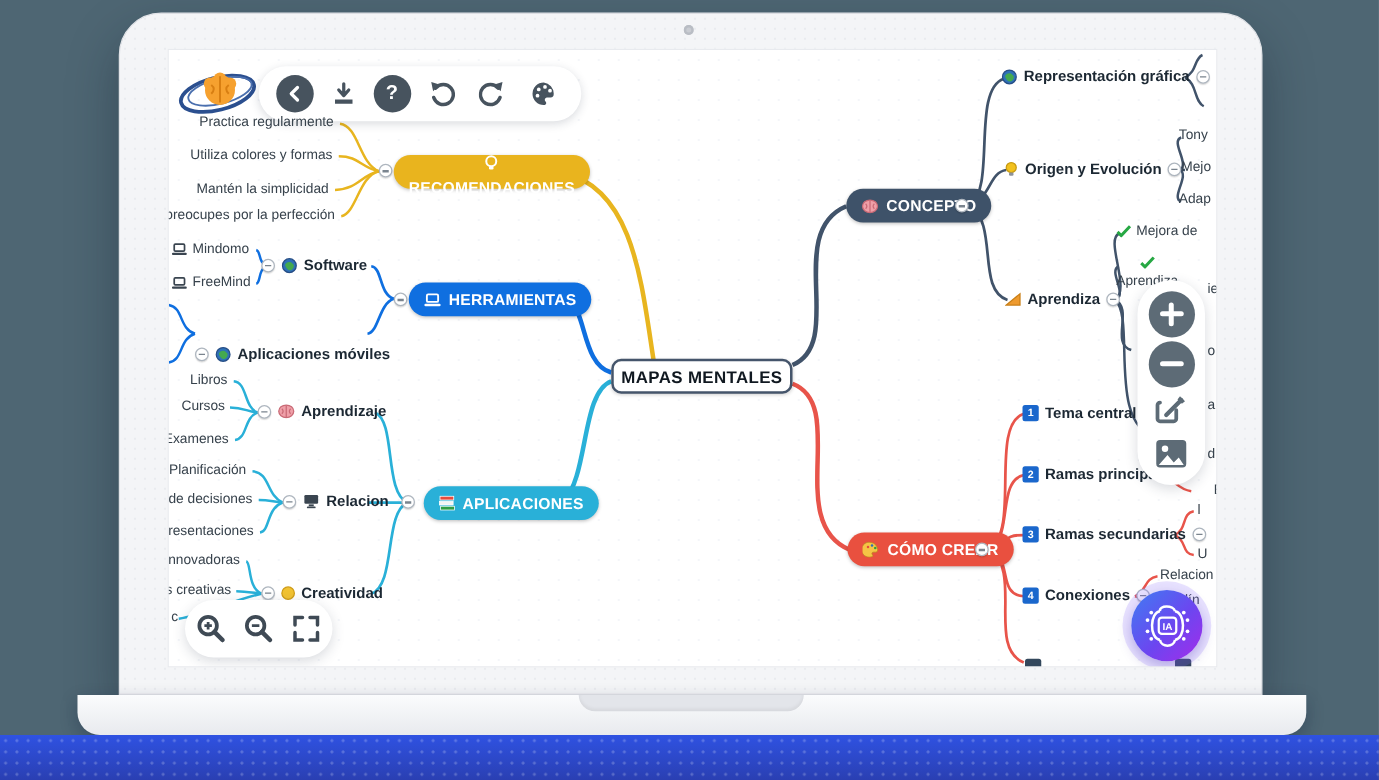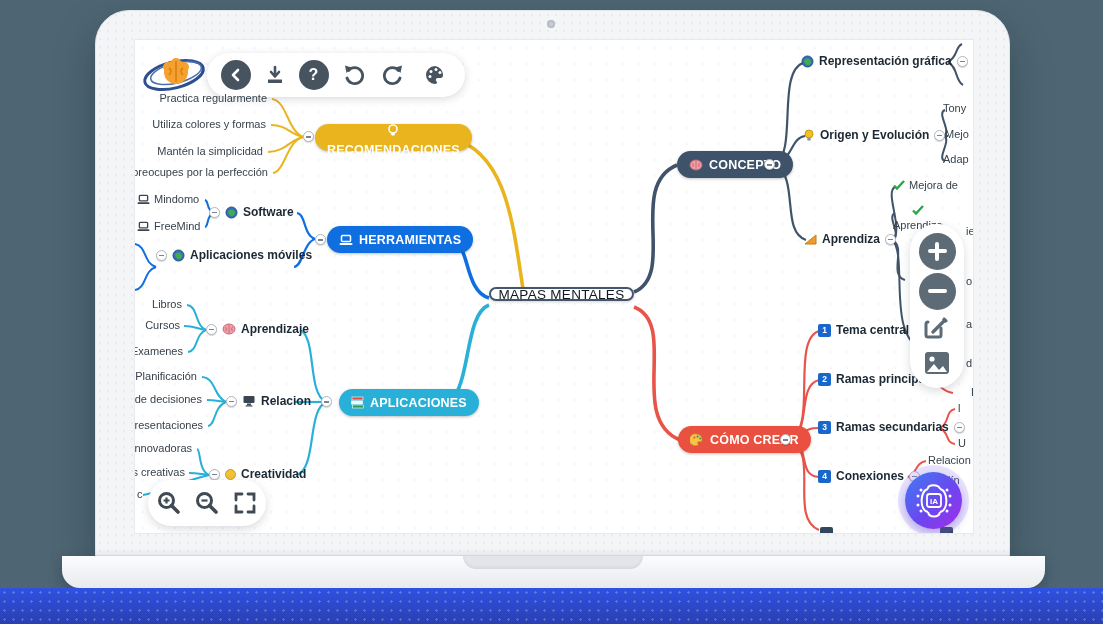--- a/index.html
+++ b/index.html
@@ -34,23 +34,23 @@
   .tbtn{width:34px;height:34px;display:flex;align-items:center;justify-content:center;cursor:pointer;}
   .circ{background:#47535e;border-radius:50%;width:30px;height:30px;}
   .help-g{color:#fff;font-weight:bold;font-size:16px;}
 
   
   .node{position:absolute;display:flex;align-items:center;gap:6px;color:#fff;font-weight:bold;
     font-size:12.5px;padding:0 12px;height:27px;border-radius:15px;white-space:nowrap;
     box-shadow:0 1px 3px rgba(0,0,0,.25);letter-spacing:.2px;cursor:pointer;}
   .n-yellow{background:#e9b41e;flex-direction:column;}.n-blue{background:#0f6fe0;}.n-cyan{background:#29b0d8;}
   .n-navy{background:#3e5269;}.n-red{background:#e9503f;}
-  .center-node{position:absolute;left:354px;top:247px;width:145px;height:14px;background:#fff;
+  .center-node{position:absolute;left:354px;top:247px;width:145px;height:28px;background:#fff;
     border:2px solid #45556b;border-radius:8px;display:flex;align-items:center;justify-content:center;
-    font-weight:normal;font-size:13.5px;color:#101820;letter-spacing:.3px;box-shadow:0 1px 3px rgba(0,0,0,.18);cursor:pointer;}
+    font-weight:bold;font-size:13.5px;color:#101820;letter-spacing:.3px;box-shadow:0 1px 3px rgba(0,0,0,.18);cursor:pointer;}
   .subnode{position:absolute;display:flex;align-items:center;gap:5px;font-weight:bold;font-size:12px;
     color:#1c2833;white-space:nowrap;cursor:pointer;}
   .leaf{position:absolute;font-size:11px;color:#37424c;white-space:nowrap;cursor:pointer;}
   .r{text-align:right;}
   .frag{position:absolute;font-size:11px;color:#37424c;white-space:nowrap;}
   .collapse{width:11px;height:11px;border-radius:50%;background:#fff;border:1px solid #aeb6bf;
     position:relative;flex:0 0 11px;box-shadow:0 1px 1px rgba(0,0,0,.15);cursor:pointer;}
   .collapse::after{content:"";position:absolute;left:2px;top:4px;width:5px;height:1.5px;background:#7a848e;}
   .collapse.abs{position:absolute;}
   .badge{width:13px;height:13px;background:#1a67cc;border:1px solid #11averline4e9e;border-radius:2px;
@@ -239,21 +239,21 @@
       </svg>
       <span>Mindomo</span>
     </div>
     <div class="leaf" style="left:2px;top:180px;display:flex;gap:4px;align-items:center;">
       <svg class="icon" width="13" height="11" viewBox="0 0 14 12">
         <rect x="2.5" y="1.5" width="9" height="6" rx="1" fill="none" stroke="#3a4550" stroke-width="1.5"></rect>
         <rect x="0.5" y="9" width="13" height="2" rx="1" fill="#3a4550"></rect>
       </svg>
       <span>FreeMind</span>
     </div>
-    <div class="subnode" style="left:21px;top:208px;align-items:center;">
+    <div class="subnode" style="left:21px;top:236px;align-items:center;">
       <span class="collapse"></span>
       <svg class="icon" width="13" height="13" viewBox="0 0 13 13">
         <circle cx="6.5" cy="6.5" r="5.5" fill="#2e71b8" stroke="#274e86"></circle>
         <path d="M3,6 C4,3 8,3 9,5 C11,6 10,9 8,10 C6,11 4,9 3,6 Z" fill="#44a94f"></path>
       </svg>
       <span>Aplicaciones móviles</span>
     </div>
 
     <div class="collapse abs" style="left:186px;top:356px;"></div>
     <div class="node n-cyan" style="left:204px;top:349px;">

